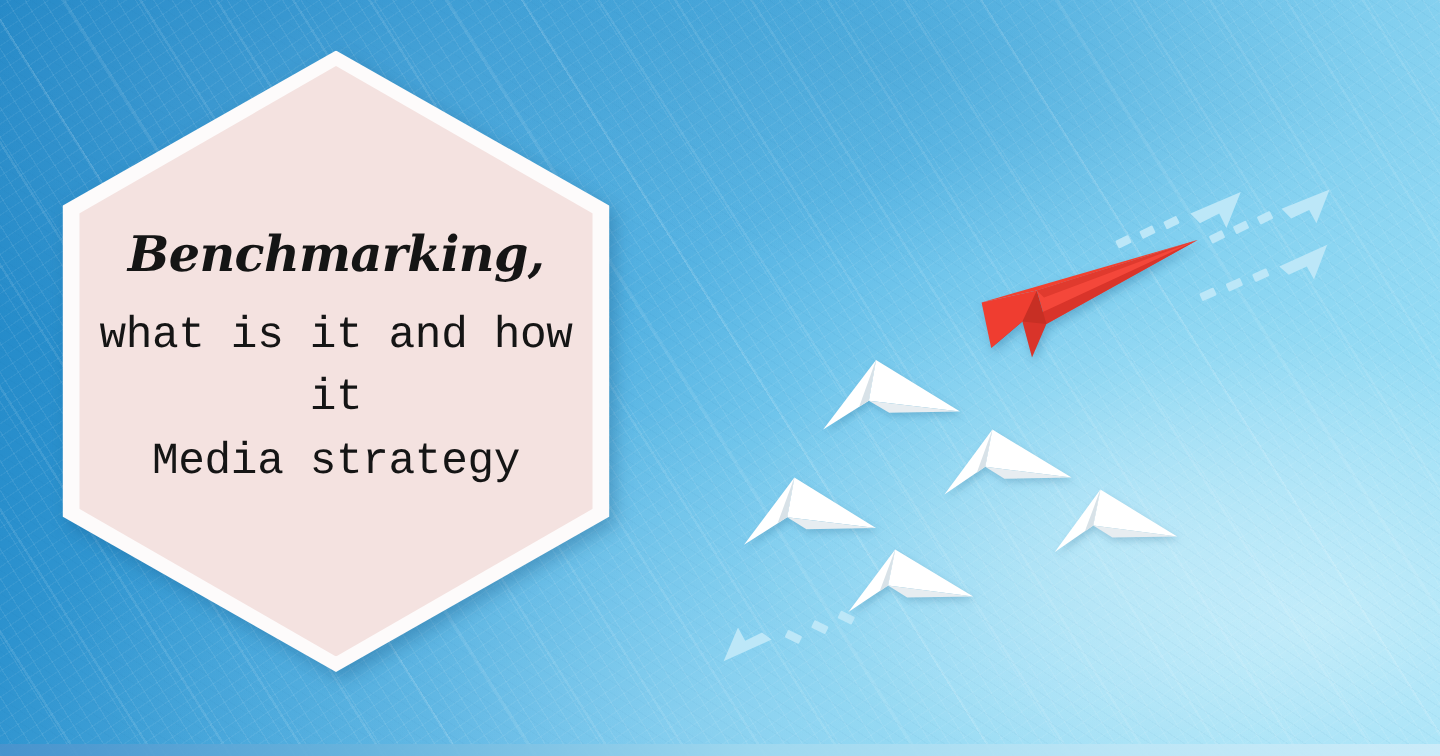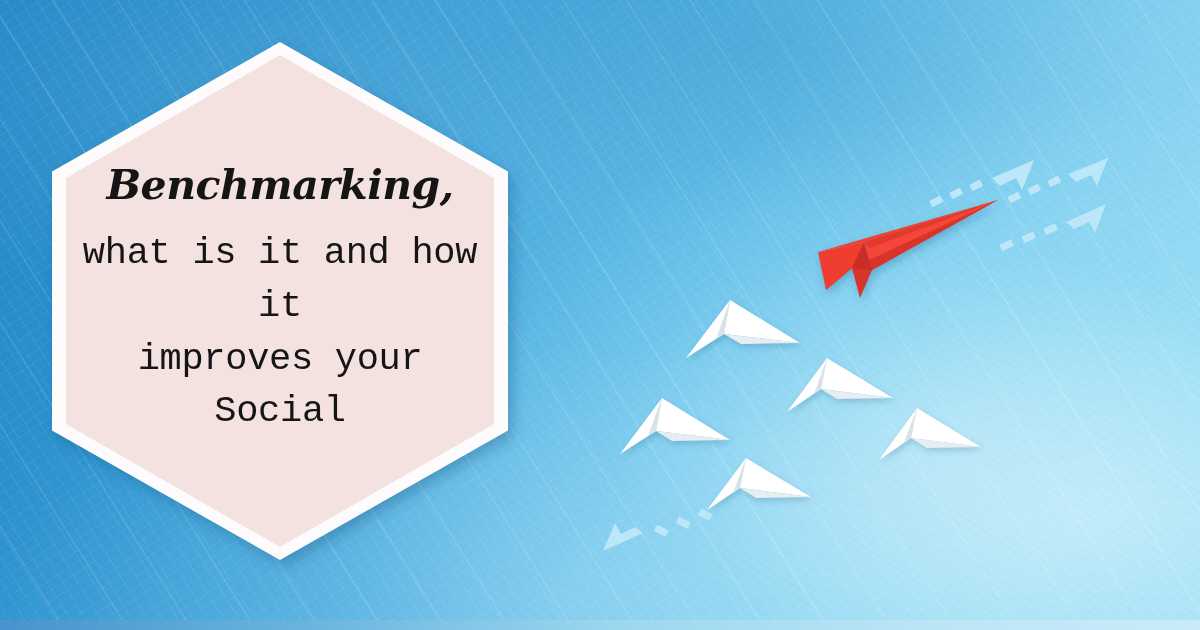--- a/index.html
+++ b/index.html
@@ -232,18 +232,18 @@
       <path d="M6 66 L52 56 L40 82 L14 104 Z" fill="#ef3d30"></path>
     </svg>
   </div>
 
   <div class="hex-wrap">
     <div class="hex-outer"></div>
     <div class="hex-inner"></div>
     <div class="hex-text">
       <div class="line-1">Benchmarking,</div>
       <div class="line-rest">what is it and how it</div>
-      <div class="line-rest">improves your Social</div>
+      <div class="line-rest">Media strategy</div>
     </div>
   </div>
 
   <div class="bottom-band"></div>
 </div>
 
 </body></html>

